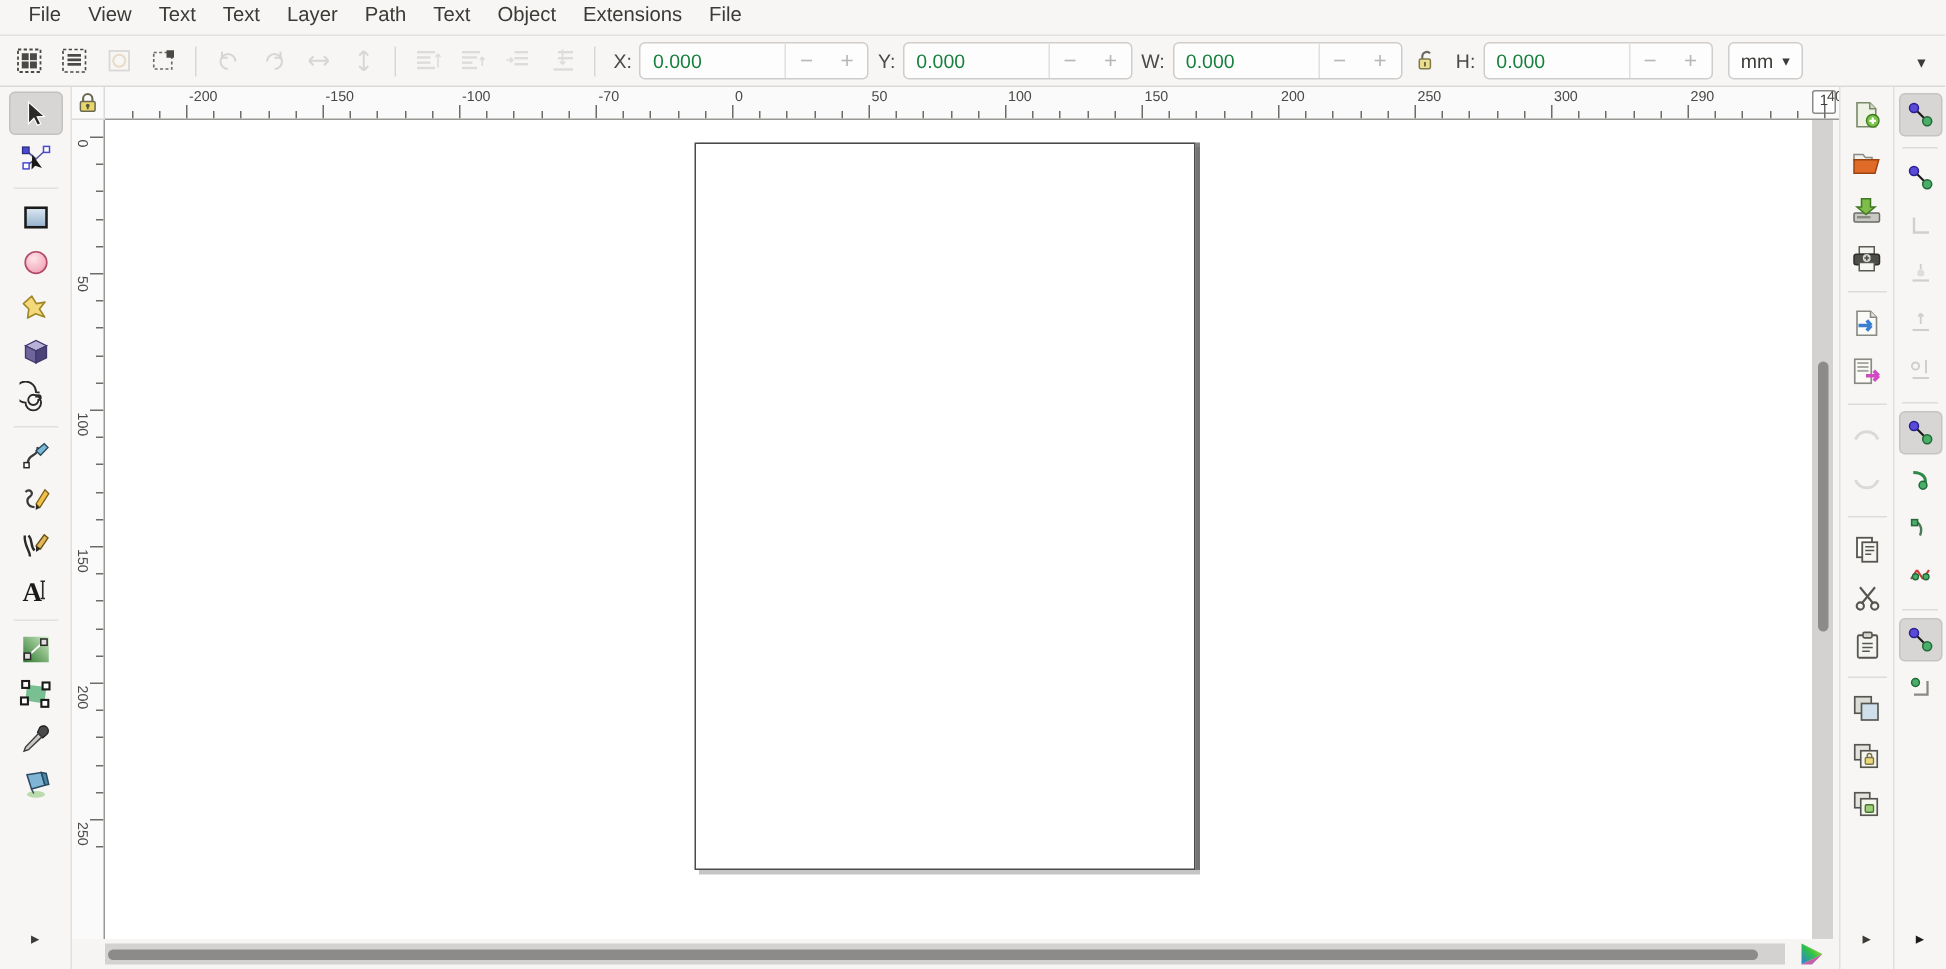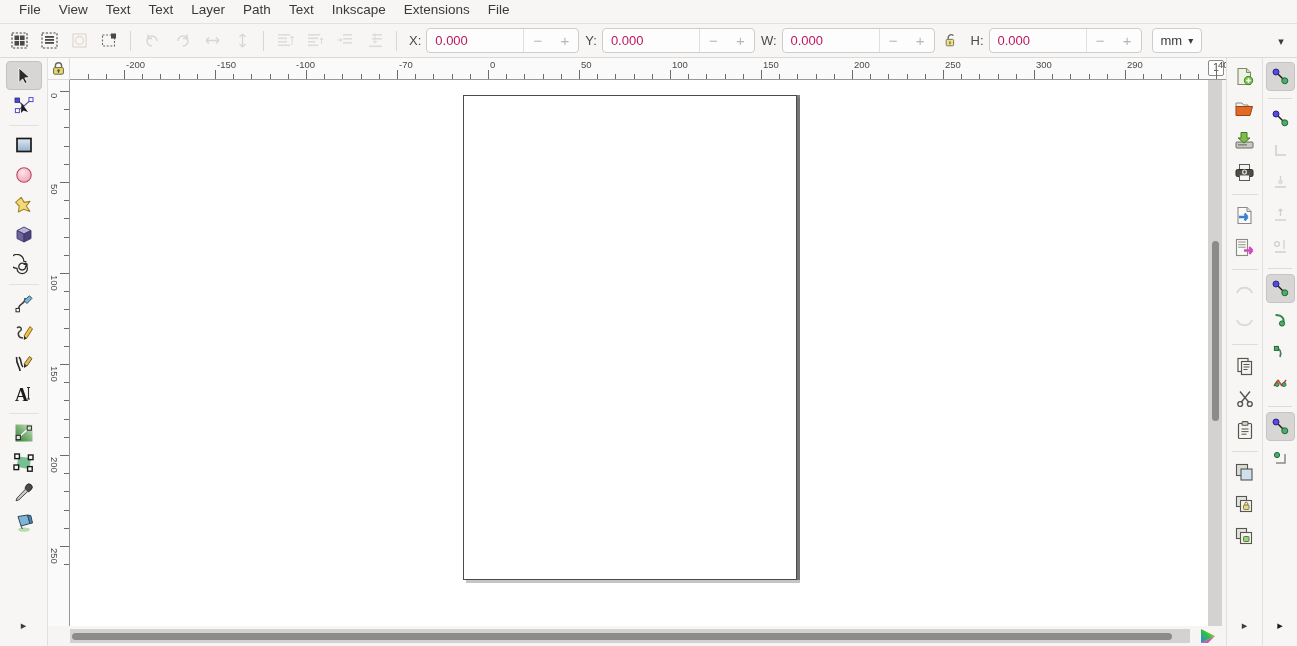--- a/index.html
+++ b/index.html
@@ -38,21 +38,21 @@
     padding:0 4px; border-bottom:1px solid #dcdad8; gap:0px; position:relative;
   }
   .tbtn { width:30px; height:28px; display:flex; align-items:center; justify-content:center; border-radius:3px; cursor:default; }
   .tbtn.dim { opacity:.35; }
   .vsep { width:1px; height:20px; background:#d9d7d5; margin:0 6px; }
   .fieldlabel { font-size:13px; color:#4a4946; margin:0 5px 0 6px; }
   .spin {
     display:flex; align-items:center; height:25px; border:1px solid #cfcdcb; border-radius:4px;
     background:#fdfdfd; overflow:hidden;
   }
-  .spin .val { width:96px; padding:0 8px; font-size:13px; color:#be185d; line-height:23px; }
+  .spin .val { width:96px; padding:0 8px; font-size:13px; color:#15803d; line-height:23px; }
   .spin .sep { width:1px; height:100%; background:#e2e0de; }
   .spin .step { width:27px; text-align:center; font-size:15px; color:#b9b7b5; line-height:23px; cursor:default; }
   .unitsel {
     display:flex; align-items:center; gap:6px; height:25px; padding:0 8px;
     border:1px solid #cfcdcb; border-radius:4px; background:#fdfdfd; margin-left:10px;
     font-size:13px; color:#3c3b37; cursor:default;
   }
   .ctrl-overflow { position:absolute; right:6px; top:8px; width:20px; height:18px; display:flex; align-items:center; justify-content:center; cursor:default; }
 
   
@@ -140,21 +140,21 @@
 
 
   <div class="menubar">
     <div class="menuitem">File</div>
     <div class="menuitem">View</div>
     <div class="menuitem">Text</div>
     <div class="menuitem">Text</div>
     <div class="menuitem">Layer</div>
     <div class="menuitem">Path</div>
     <div class="menuitem">Text</div>
-    <div class="menuitem">Inkscape</div>
+    <div class="menuitem">Object</div>
     <div class="menuitem">Extensions</div>
     <div class="menuitem">File</div>
   </div>
 
   <div class="ctrlbar">
 
     <div class="tbtn">
       <svg width="19" height="19" viewBox="0 0 19 19">
         <rect x="2" y="2" width="15" height="15" fill="none" stroke="#4a4946" stroke-width="1.2" stroke-dasharray="2.2 1.6"></rect>
         <rect x="4.5" y="4.5" width="4.6" height="4.6" fill="#4a4946"></rect>
@@ -467,21 +467,21 @@
             <div class="tk" style="left: 90.4px; height: 5px;"></div>
             <div class="tk" style="left: 108.6px; height: 5px;"></div>
             <div class="tk" style="left: 126.8px; height: 5px;"></div>
             <div class="tk" style="left: 145px; height: 9px;"></div>
             <div class="tickno" style="left: 147px;">-150</div>
             <div class="tk" style="left: 163.2px; height: 5px;"></div>
             <div class="tk" style="left: 181.4px; height: 5px;"></div>
             <div class="tk" style="left: 199.6px; height: 5px;"></div>
             <div class="tk" style="left: 217.8px; height: 5px;"></div>
             <div class="tk" style="left: 236px; height: 9px;"></div>
-            <div class="tickno" style="left: 226px;">-100</div>
+            <div class="tickno" style="left: 238px;">-100</div>
             <div class="tk" style="left: 254.2px; height: 5px;"></div>
             <div class="tk" style="left: 272.4px; height: 5px;"></div>
             <div class="tk" style="left: 290.6px; height: 5px;"></div>
             <div class="tk" style="left: 308.8px; height: 5px;"></div>
             <div class="tk" style="left: 327px; height: 9px;"></div>
             <div class="tickno" style="left: 329px;">-70</div>
             <div class="tk" style="left: 345.2px; height: 5px;"></div>
             <div class="tk" style="left: 363.4px; height: 5px;"></div>
             <div class="tk" style="left: 381.6px; height: 5px;"></div>
             <div class="tk" style="left: 399.8px; height: 5px;"></div>

